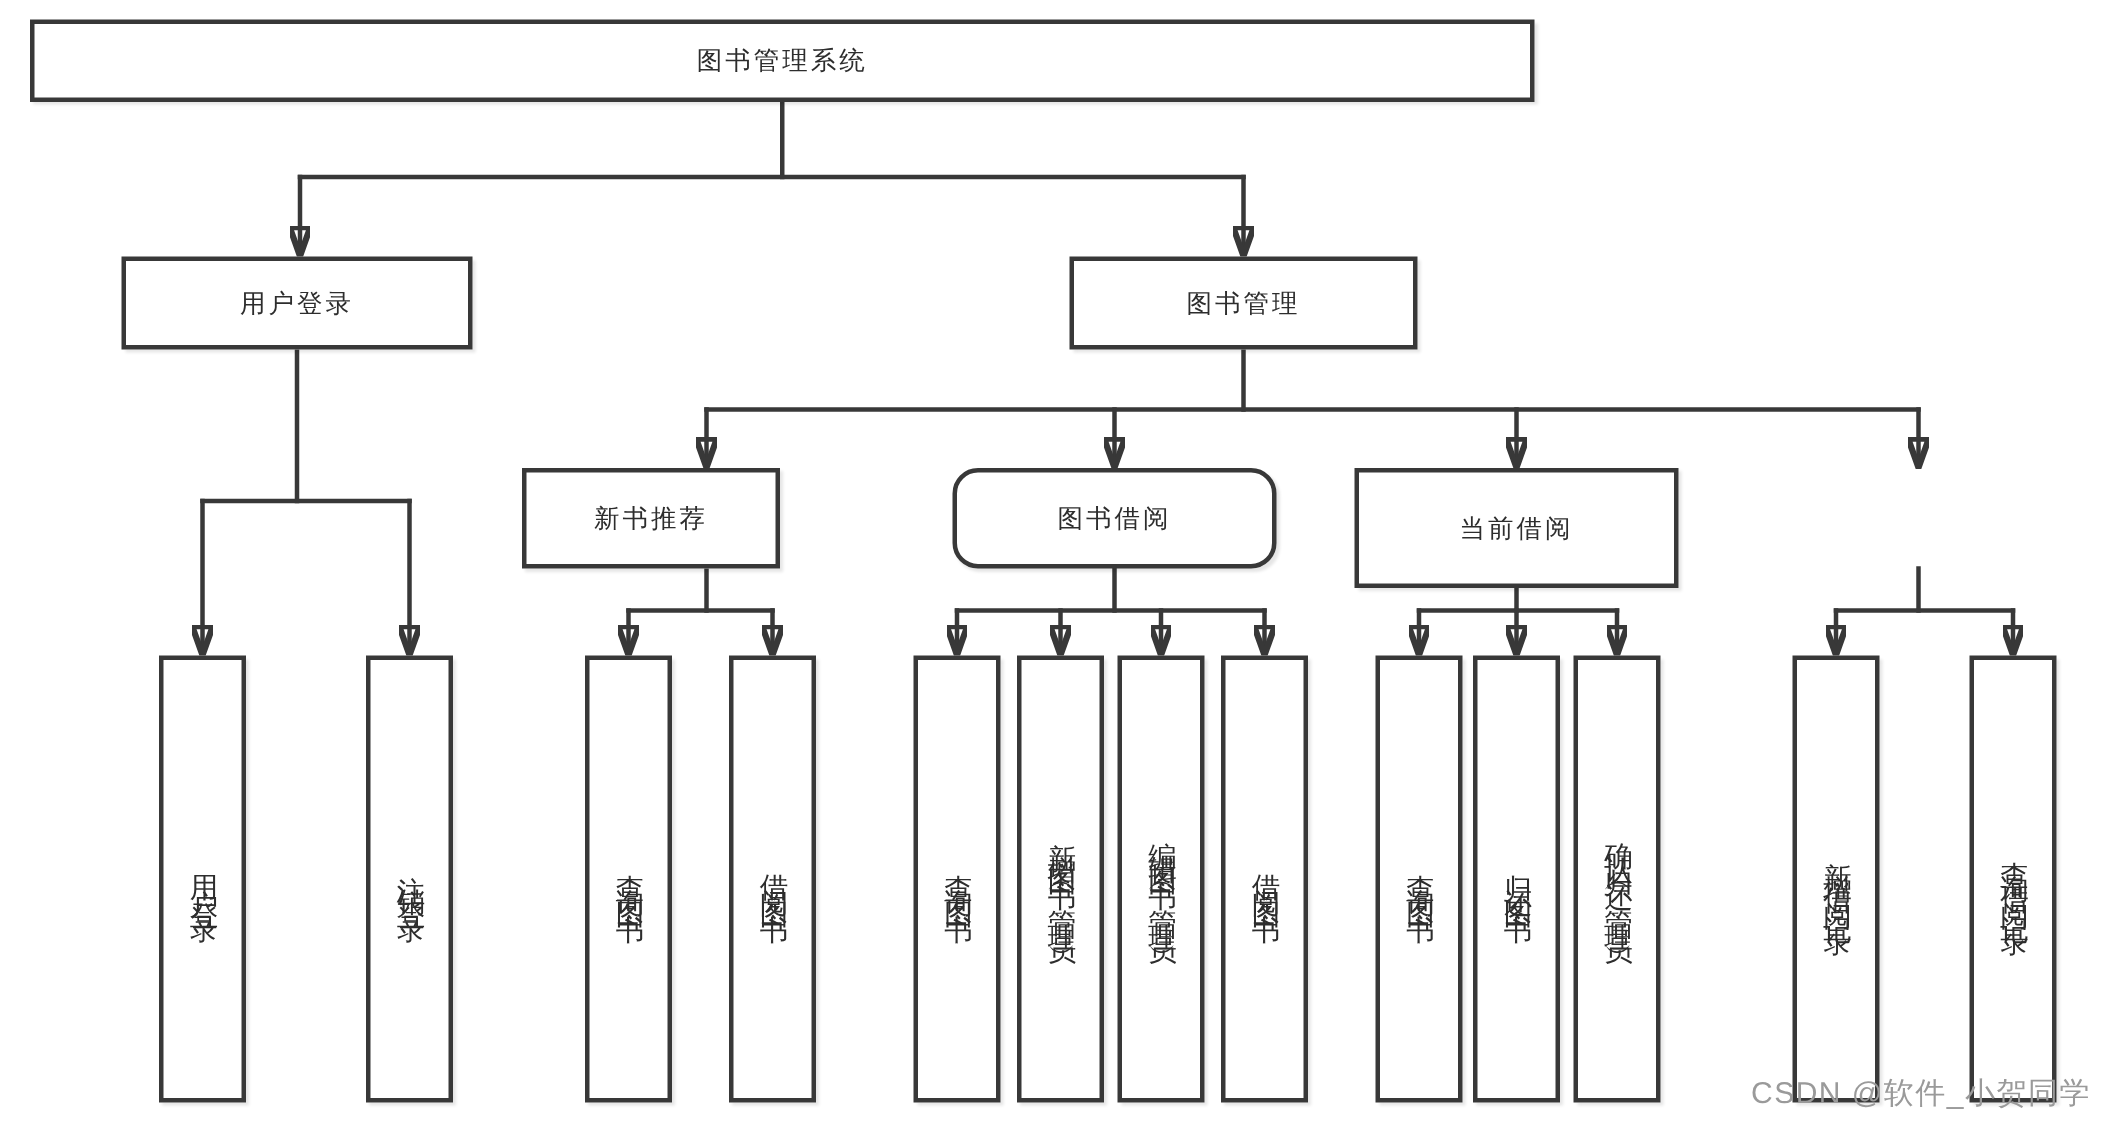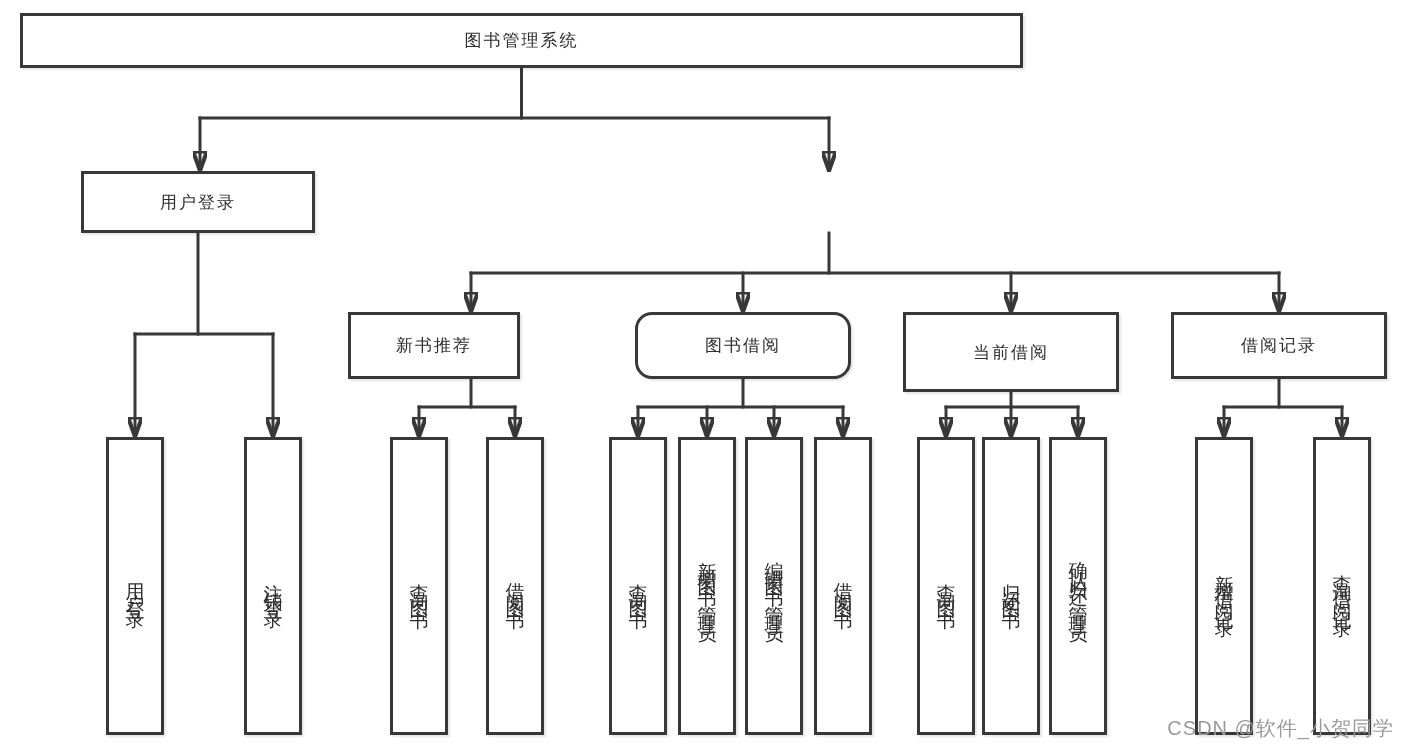--- a/index.html
+++ b/index.html
@@ -79,25 +79,25 @@
 
     <path d="M1279 379 V407"></path>
     <path d="M1224 407 H1342"></path>
     <path d="M1224 407 V434" marker-end="url(#arrow)"></path>
     <path d="M1342 407 V434" marker-end="url(#arrow)"></path>
   </svg>
 
   <div class="node" style="left:20px; top:13px; width:1003px; height:55px;">图书管理系统</div>
 
   <div class="node" style="left:81px; top:171px; width:234px; height:62px;">用户登录</div>
+  <div class="node" style="left:713px; top:171px; width:232px; height:62px;">图书管理</div>
 
   <div class="node" style="left:348px; top:312px; width:172px; height:67px;">新书推荐</div>
   <div class="node" style="left:635px; top:312px; width:216px; height:67px;border-radius:17px;">图书借阅</div>
   <div class="node" style="left:903px; top:312px; width:216px; height:80px;">当前借阅</div>
-  <div class="node" style="left:1171px; top:312px; width:216px; height:67px;">借阅记录</div>
 
   <div class="node leaf" style="left:106px; top:437px; width:58px; height:298px;">用户登录</div>
   <div class="node leaf" style="left:244px; top:437px; width:58px; height:298px;">注销登录</div>
 
   <div class="node leaf" style="left:390px; top:437px; width:58px; height:298px;">查询图书</div>
   <div class="node leaf" style="left:486px; top:437px; width:58px; height:298px;">借阅图书</div>
 
   <div class="node leaf" style="left:609px; top:437px; width:58px; height:298px;">查询图书</div>
   <div class="node leaf" style="left:678px; top:437px; width:58px; height:298px;">新增图书（管理员）</div>
   <div class="node leaf" style="left:745px; top:437px; width:58px; height:298px;">编辑图书（管理员）</div>

